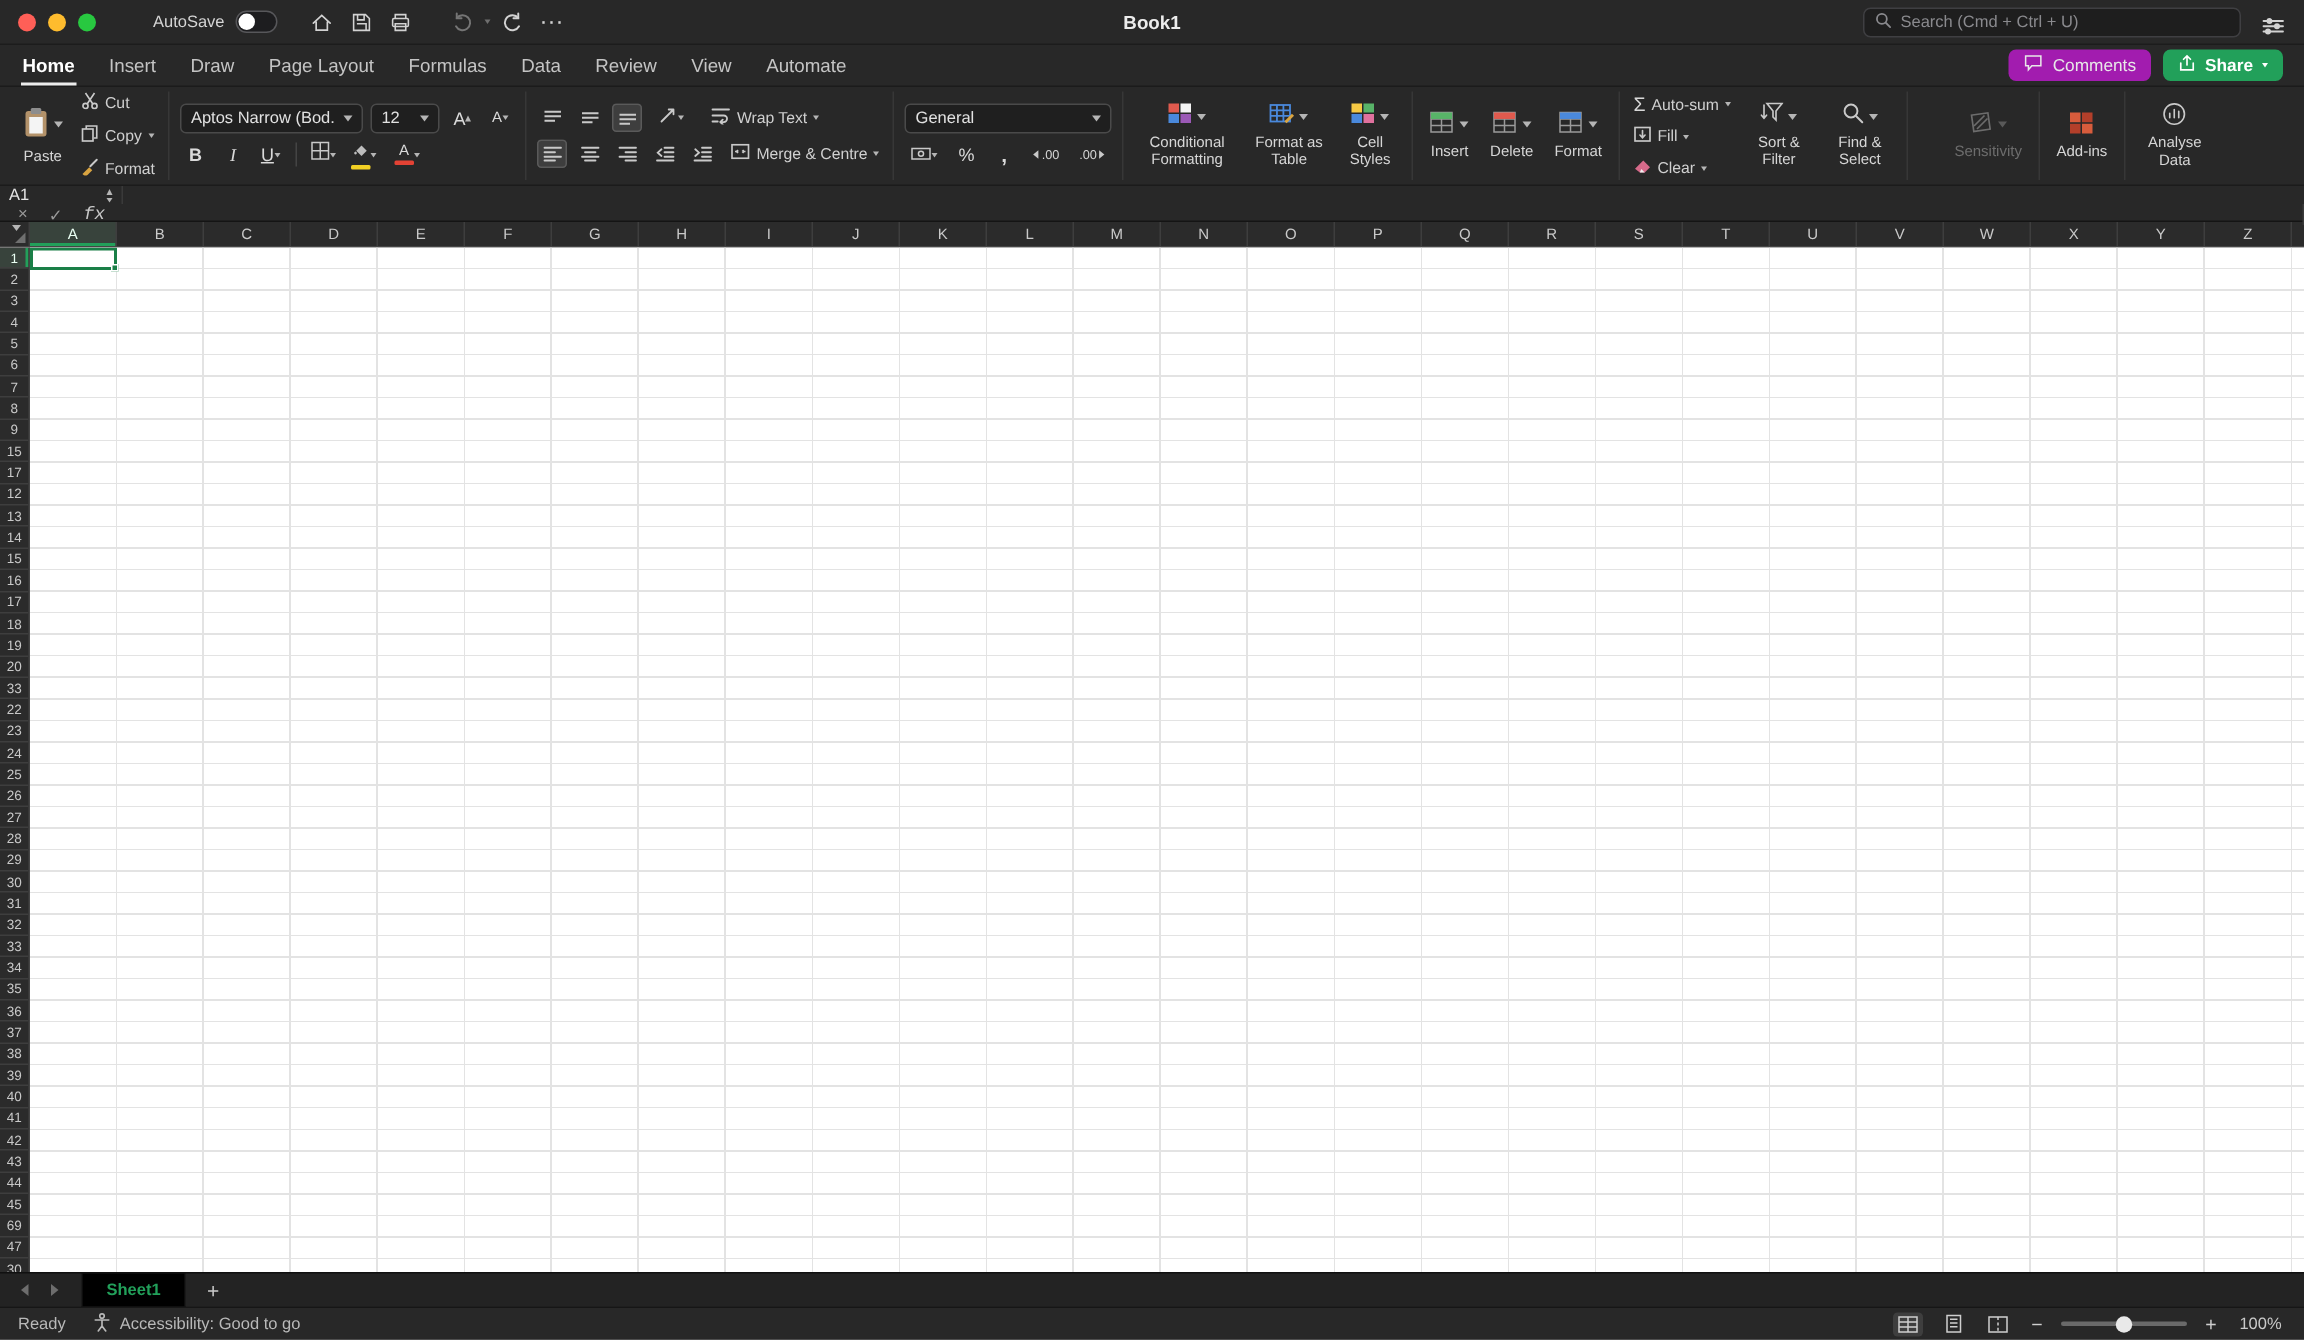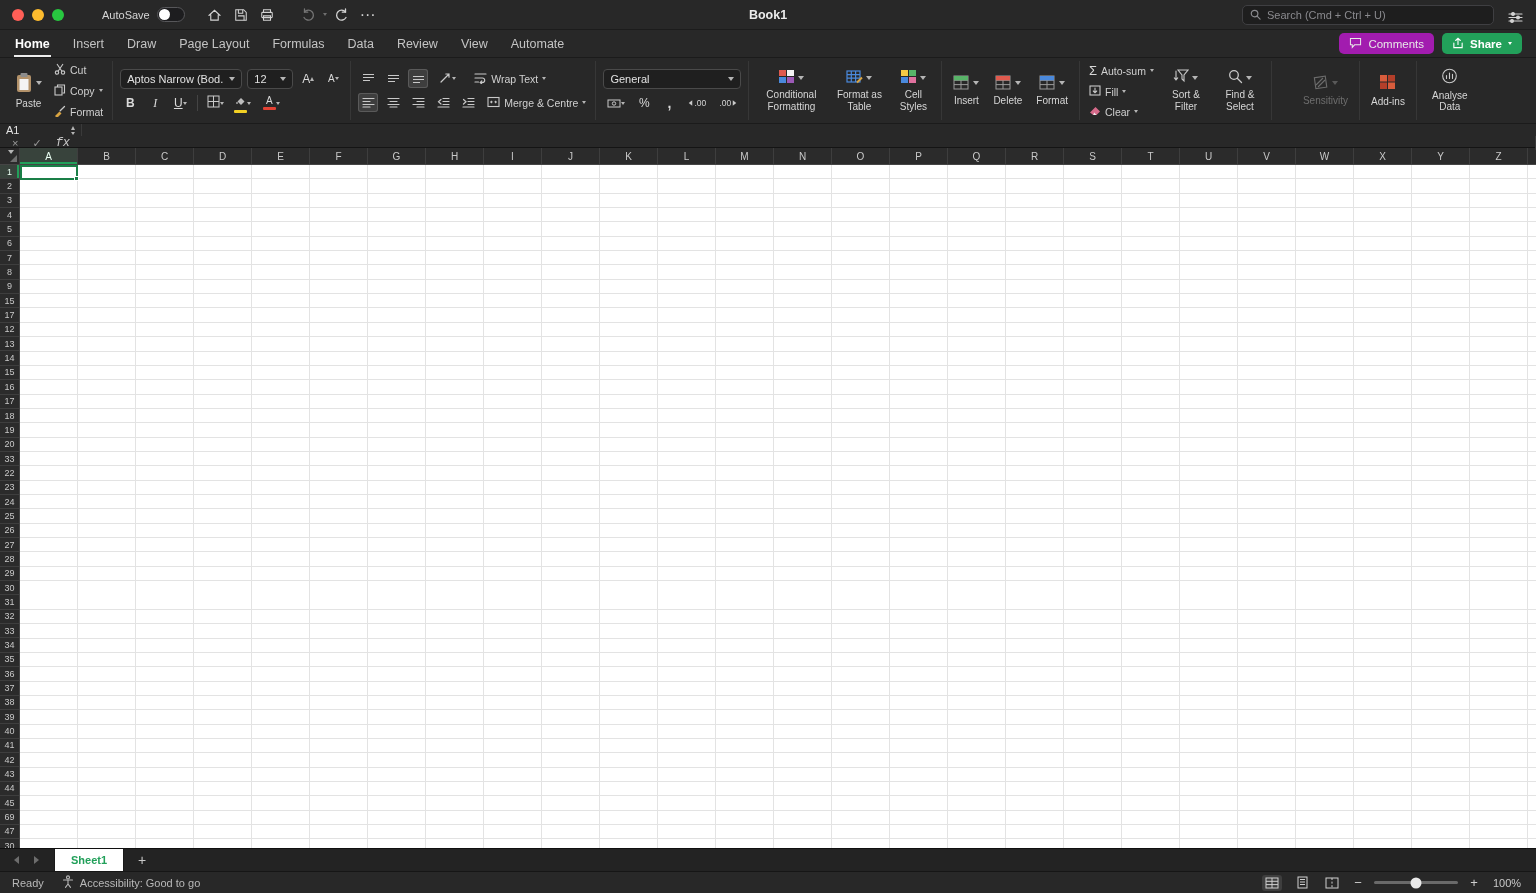--- a/index.html
+++ b/index.html
@@ -101,21 +101,21 @@
   .fill-handle { position:absolute; right:-3px; bottom:-3px; width:5px; height:5px;
     background:var(--selection-green,#1a7f47); border:1px solid #ffffff; }
 
   
   .sheetbar { height:23px; background:#232323; display:flex; align-items:center; padding:0 8px; gap:4px; border-top:1px solid #101010; }
   .navarr { width:0; height:0; border-top:4px solid transparent; border-bottom:4px solid transparent; }
   .navarr.left { border-right:5px solid #6d6d6d; }
   .navarr.right { border-left:5px solid #6d6d6d; }
   .navbtn { width:16px; height:16px; display:flex; align-items:center; justify-content:center; }
   .sheet-tab { height:100%; display:flex; align-items:center; padding:0 16px; margin-left:6px;
-    background:#ffffff; color:var(--accent-green,#22a05a); font-size:11px; font-weight:600;
+    background:#000000; color:var(--accent-green,#22a05a); font-size:11px; font-weight:600;
     border-left:1px solid #1a1a1a; border-right:1px solid #1a1a1a; }
   .addsheet { color:#c9c9c9; font-size:14px; margin-left:10px; }
 
   
   .statusbar { height:22px; background:#282828; display:flex; align-items:center; gap:18px;
     padding:0 12px; font-size:11px; color:#b9b9b9; border-top:1px solid #161616; }
   .acc { display:flex; align-items:center; gap:6px; }
   .status-right { margin-left:auto; display:flex; align-items:center; gap:10px; }
   .viewbtn { width:20px; height:16px; display:flex; align-items:center; justify-content:center; border-radius:3px; }
   .viewbtn.active { background:#3e3e3e; }

